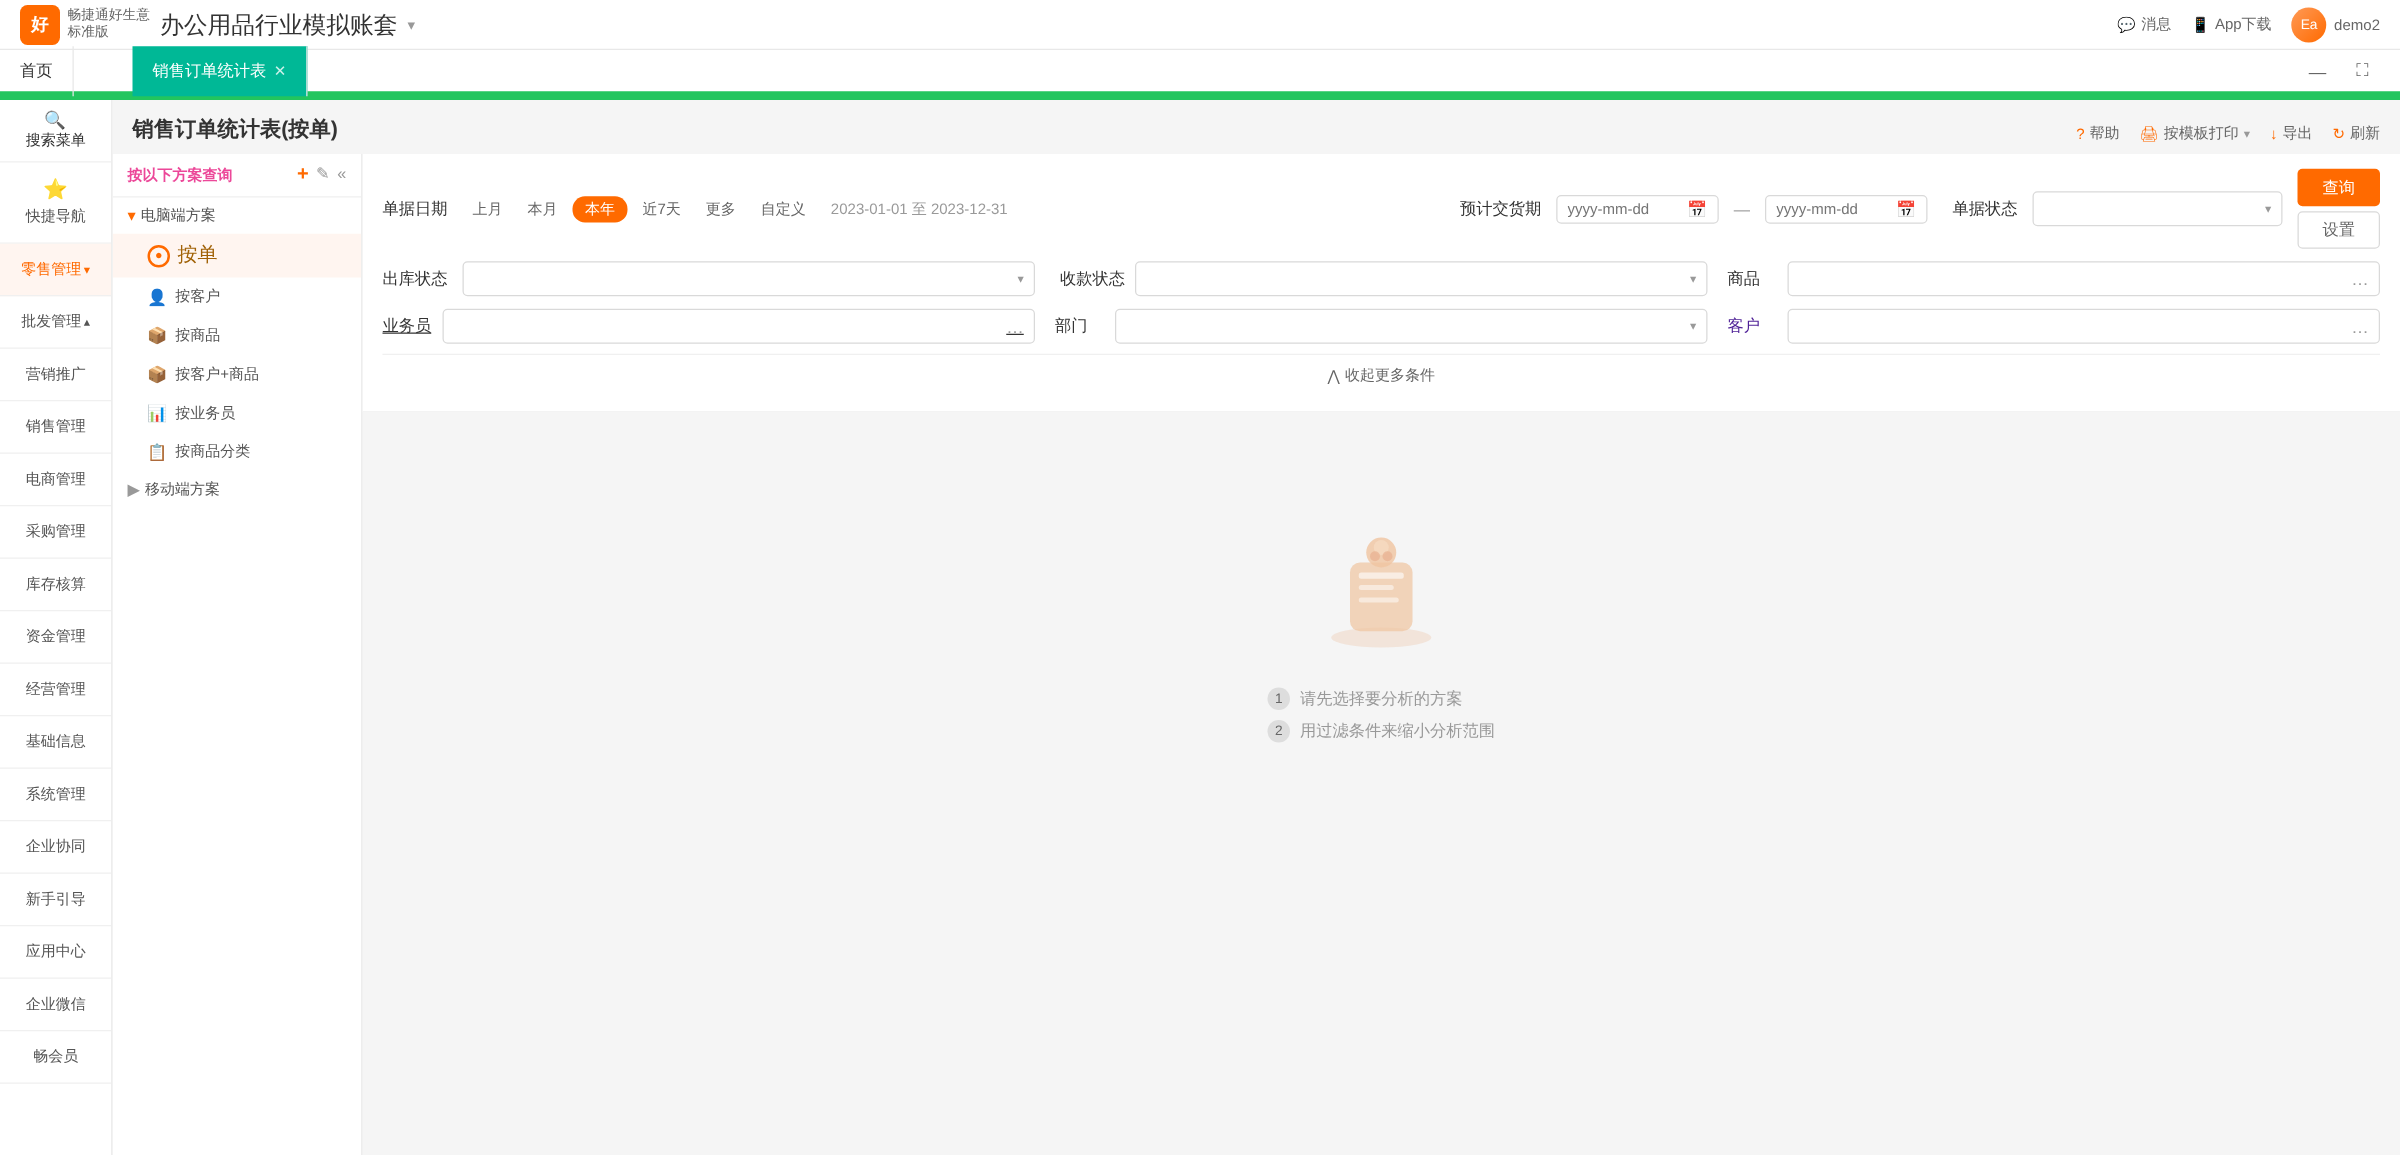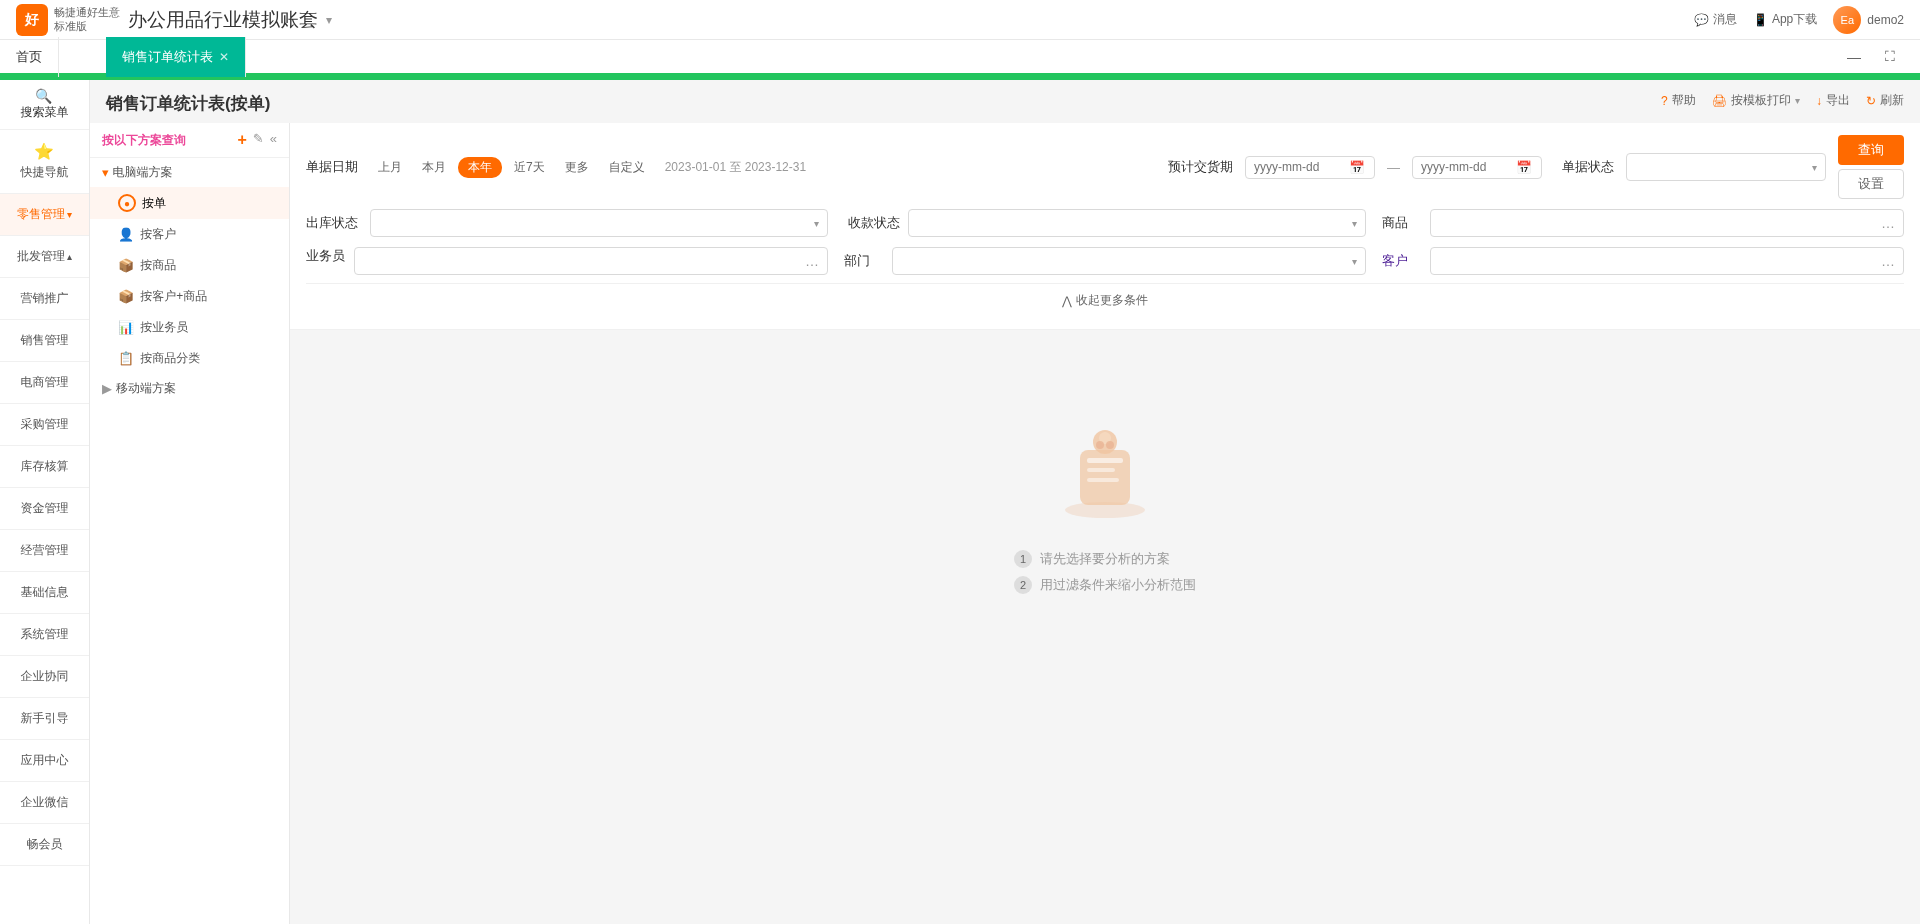--- a/index.html
+++ b/index.html
@@ -175,21 +175,21 @@
     <div class="sidebar-item">
       <span style="font-size:12px;">企业微信</span>
     </div>
     <div class="sidebar-item">
       <span style="font-size:12px;">畅会员</span>
     </div>
   </div>
 
   <div class="inner-layout" style="flex:1;overflow:hidden;flex-direction:column;">
 
-    <div class="page-header-row" style="background:#f5f5f5;padding:12px 16px 8px 16px;display:flex;align-items:flex-start;justify-content:space-between;">
+    <div class="page-header-row" style="background:#f5f5f5;padding:12px 16px 8px 16px;display:flex;align-items:flex-end;justify-content:space-between;">
       <h1 class="page-title" style="font-size:17px;font-weight:600;color:#333;">销售订单统计表(按单)</h1>
       <div style="display:flex;align-items:center;gap:16px;">
         <div class="page-action-btn">
           <span style="color:#ff6a00;">?</span>
           <span>帮助</span>
         </div>
         <div class="page-action-btn">
           <span style="color:#ff6a00;">🖨</span>
           <span>按模板打印</span>
           <span style="font-size:10px;color:#999;">▾</span>
@@ -217,21 +217,21 @@
           </div>
         </div>
 
         <div style="padding:6px 12px;display:flex;align-items:center;gap:4px;cursor:pointer;">
           <span style="color:#ff6a00;font-size:13px;">▾</span>
           <span style="font-size:12px;color:#555;">电脑端方案</span>
         </div>
 
         <div class="sub-item active">
           <span style="color:#ff6a00;font-size:14px;border:2px solid #ff6a00;border-radius:50%;width:18px;height:18px;display:inline-flex;align-items:center;justify-content:center;font-size:10px;">●</span>
-          <span style="font-size:12px;color:#000000;">按单</span>
+          <span style="font-size:16px;color:#a16207;">按单</span>
         </div>
         <div class="sub-item">
           <span style="font-size:13px;color:#aaa;">👤</span>
           <span style="font-size:12px;">按客户</span>
         </div>
         <div class="sub-item">
           <span style="font-size:13px;color:#aaa;">📦</span>
           <span style="font-size:12px;">按商品</span>
         </div>
         <div class="sub-item">
@@ -313,21 +313,21 @@
             <div style="display:flex;align-items:center;gap:8px;">
               <span style="font-size:13px;color:#333;white-space:nowrap;min-width:40px;">商品</span>
               <div style="flex:1;border:1px solid #d9d9d9;border-radius:4px;padding:4px 8px;display:flex;align-items:center;justify-content:flex-end;height:28px;cursor:pointer;">
                 <span style="color:#999;font-size:14px;">…</span>
               </div>
             </div>
           </div>
 
           <div style="display:grid;grid-template-columns:1fr 1fr 1fr;gap:8px 16px;">
 
-            <div style="display:flex;gap:8px;">
+            <div style="display:flex;align-items:center;gap:8px;text-decoration:underline;">
               <span style="font-size:13px;color:#333;white-space:nowrap;min-width:40px;">业务员</span>
               <div style="flex:1;border:1px solid #d9d9d9;border-radius:4px;padding:4px 8px;display:flex;align-items:center;justify-content:flex-end;height:28px;cursor:pointer;">
                 <span style="color:#999;font-size:14px;">…</span>
               </div>
             </div>
 
             <div style="display:flex;align-items:center;gap:8px;">
               <span style="font-size:13px;color:#333;white-space:nowrap;min-width:40px;">部门</span>
               <div class="status-select" style="flex:1;">
                 <span class="placeholder"></span>

